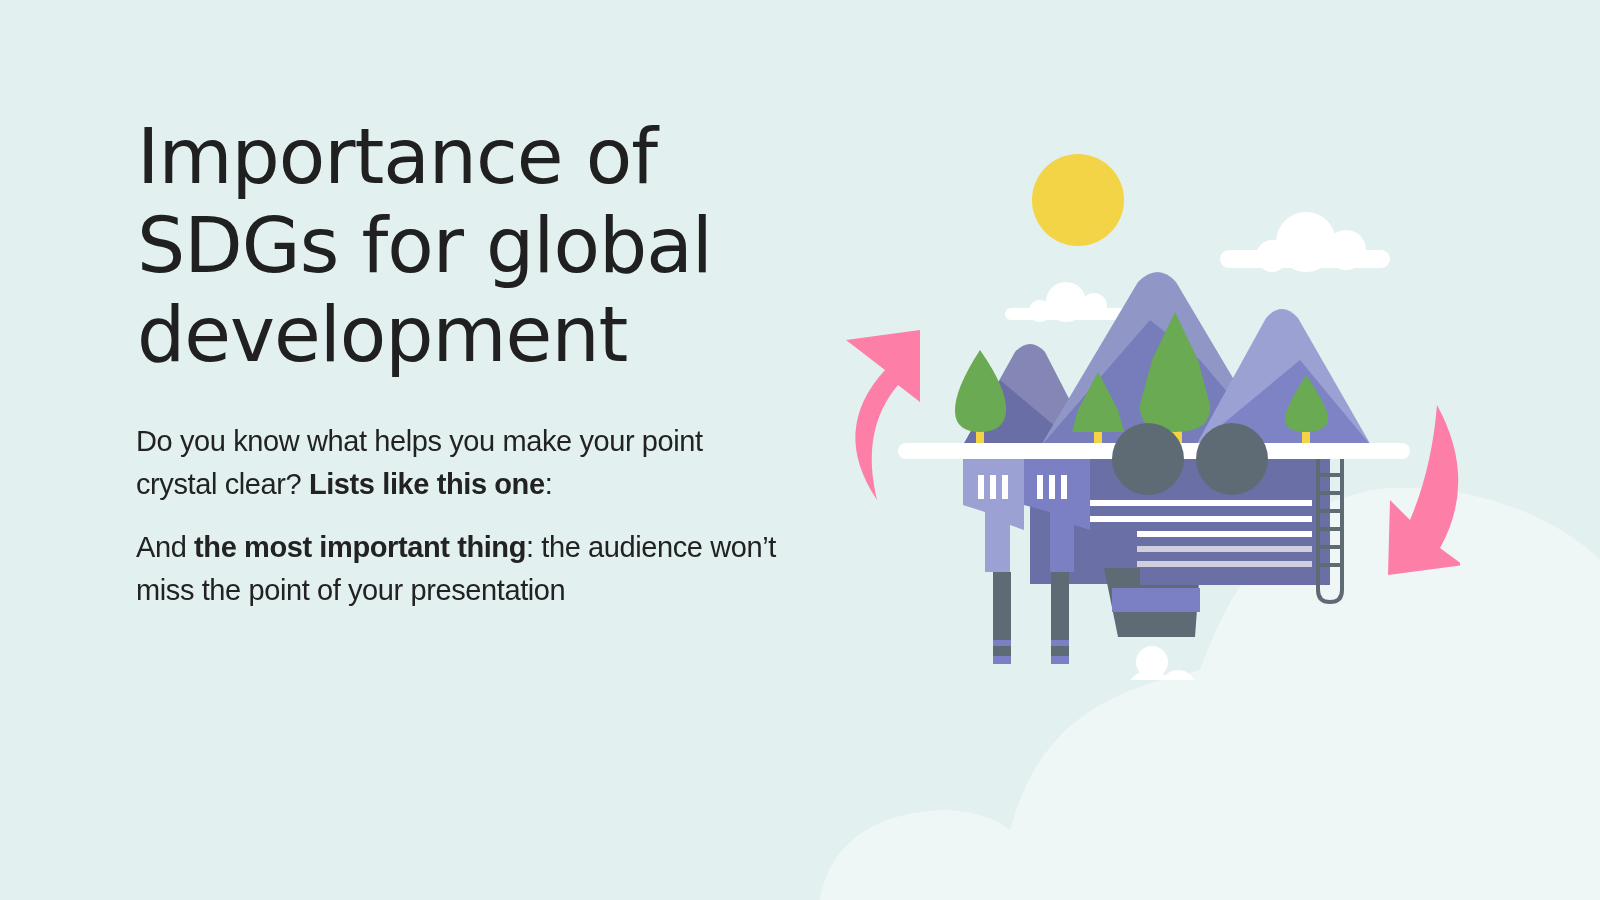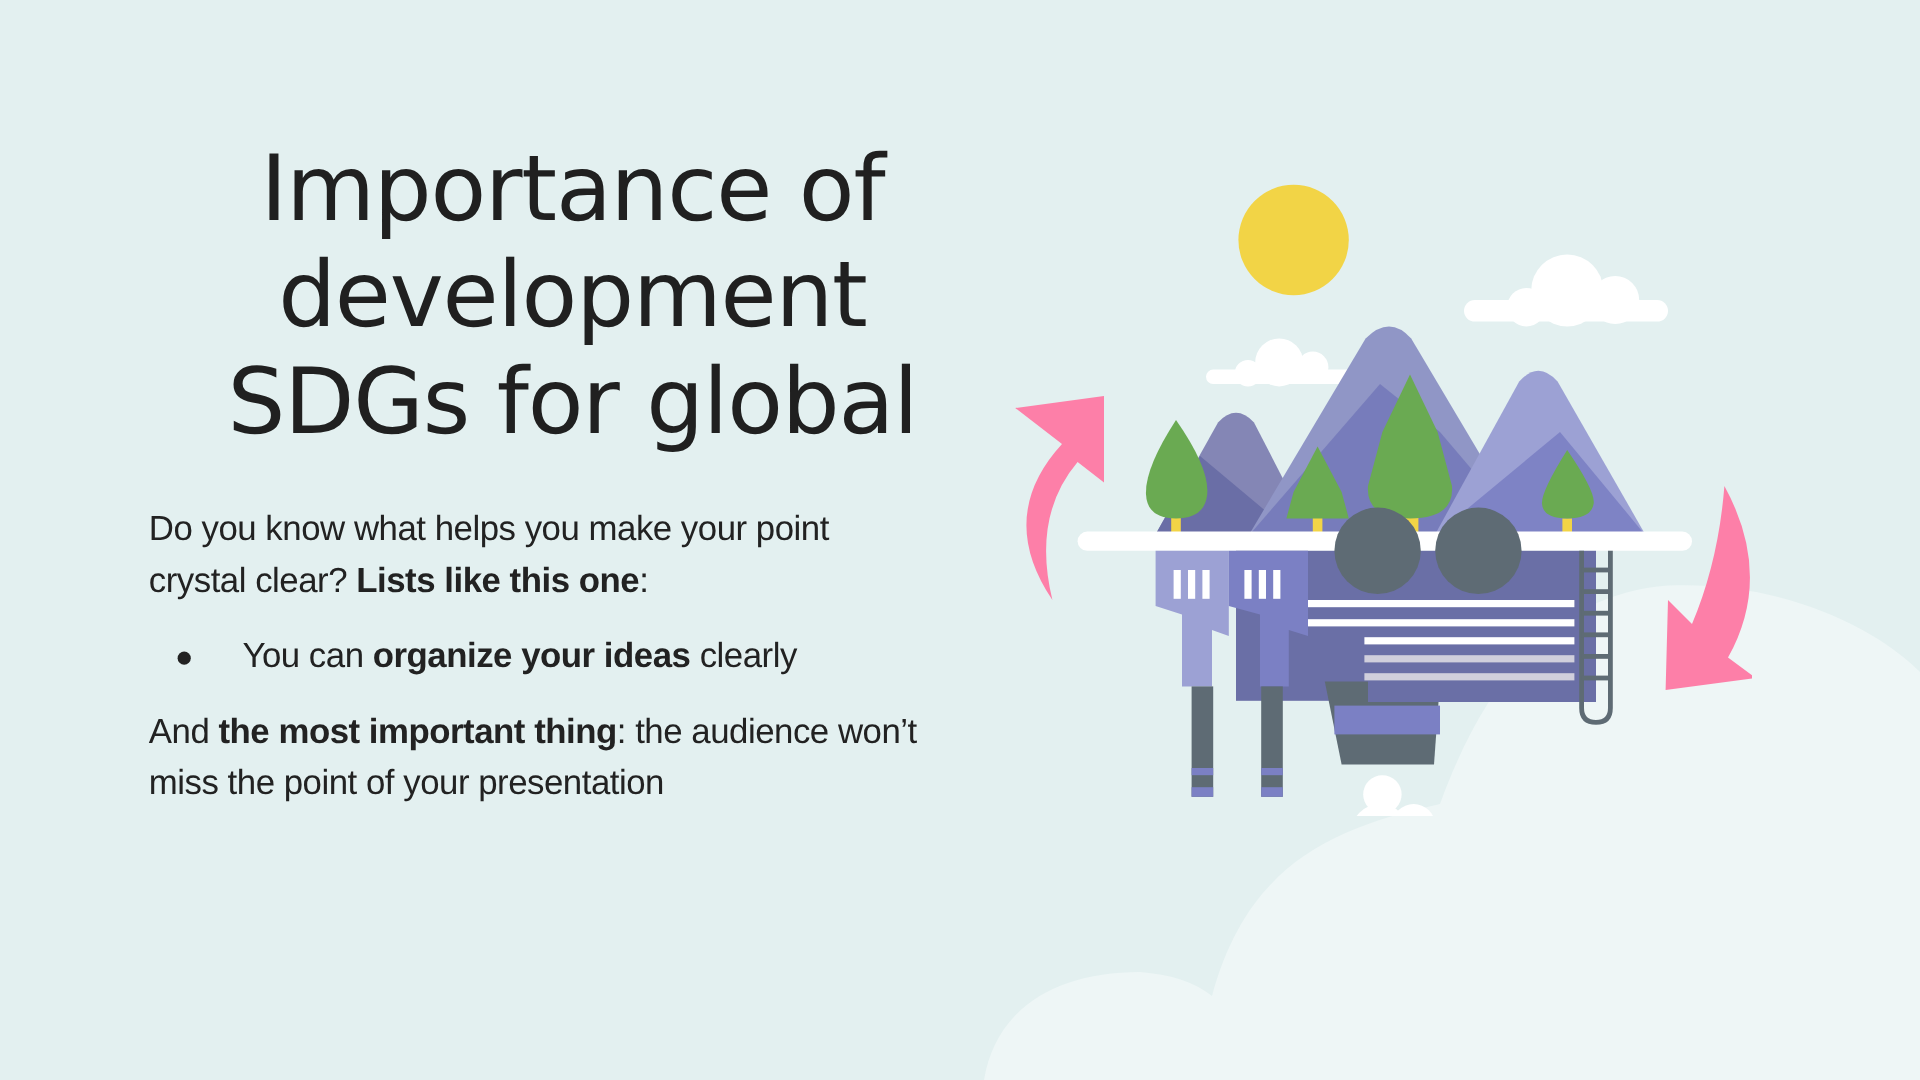--- a/index.html
+++ b/index.html
@@ -11,23 +11,23 @@
       color: #222222;
     }
     .slide { position: absolute; inset: 0; }
     .bg-cloud { position: absolute; left: 0; top: 0; width: 1600px; height: 900px; }
     .title {
       position: absolute; left: 137px; top: 112px; width: 680px;
       font-family: "DejaVu Sans", sans-serif;
       font-size: 76px; line-height: 89px; font-weight: 400;
       letter-spacing: -1px; color: #202020; margin: 0;
     }
-    .title span { display: block; text-align: center; }
+    .title span { display: block; }
     .body-text {
-      position: absolute; left: 124px; top: 420px; width: 640px;
+      position: absolute; left: 136px; top: 420px; width: 640px;
       font-family: "Liberation Sans", sans-serif;
       font-size: 29px; line-height: 43px; color: #222222;
       letter-spacing: -0.4px;
     }
     .para { margin: 0; }
     .para b, .bullet b { font-weight: 700; }
     .bullets { list-style: none; margin: 20px 0 20px 0; padding: 0; }
     .bullet { position: relative; padding-left: 78px; line-height: 43px; }
     .bullet .dot {
       position: absolute; left: 24px; top: 17px;
@@ -39,32 +39,28 @@
 <body>
 
 <div class="slide">
 
   <svg class="bg-cloud" viewBox="0 0 1600 900">
     <path d="M820 900 C830 840 880 810 950 810 C975 812 995 818 1010 830 C1040 720 1110 690 1200 670 C1240 560 1300 495 1390 488 C1480 484 1560 520 1600 560 L1600 900 Z" fill="#eef6f6"></path>
   </svg>
 
   <h1 class="title">
     <span>Importance of</span>
+    <span>SDGs for global</span>
     <span>development</span>
-    <span>SDGs for global</span>
   </h1>
 
   <div class="body-text">
     <p class="para"><span>Do you know what helps you make your point crystal clear? </span><b>Lists like this one</b><span>:</span></p>
 
     <ul class="bullets">
-      <li class="bullet">
-        <span class="dot"></span>
-        <span>You can </span><b>organize your ideas</b><span> clearly</span>
-      </li>
     </ul>
 
     <p class="para"><span>And </span><b>the most important thing</b><span>: the audience won’t miss the point of your presentation</span></p>
   </div>
 
   <svg class="illustration" viewBox="820 140 640 540">
 
     <ellipse cx="1078" cy="200" rx="46" ry="46" fill="#f2d446"></ellipse>
 
     <g fill="#ffffff">

